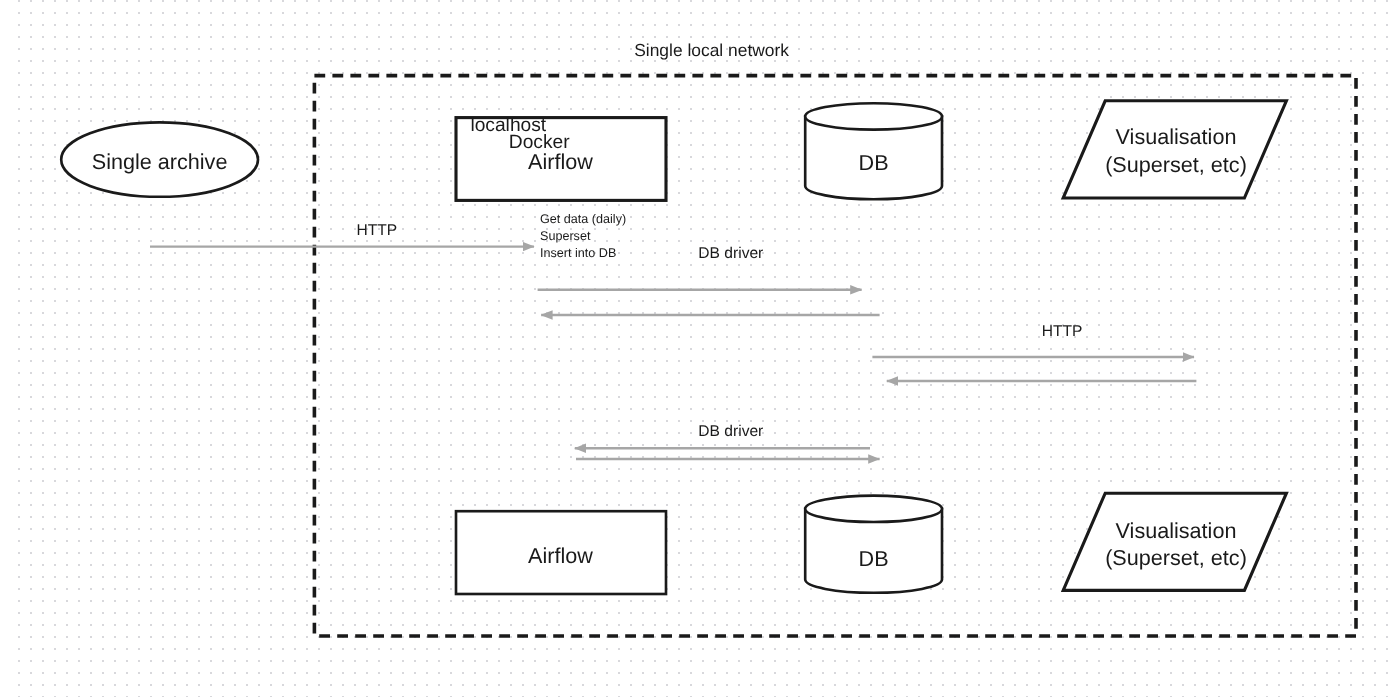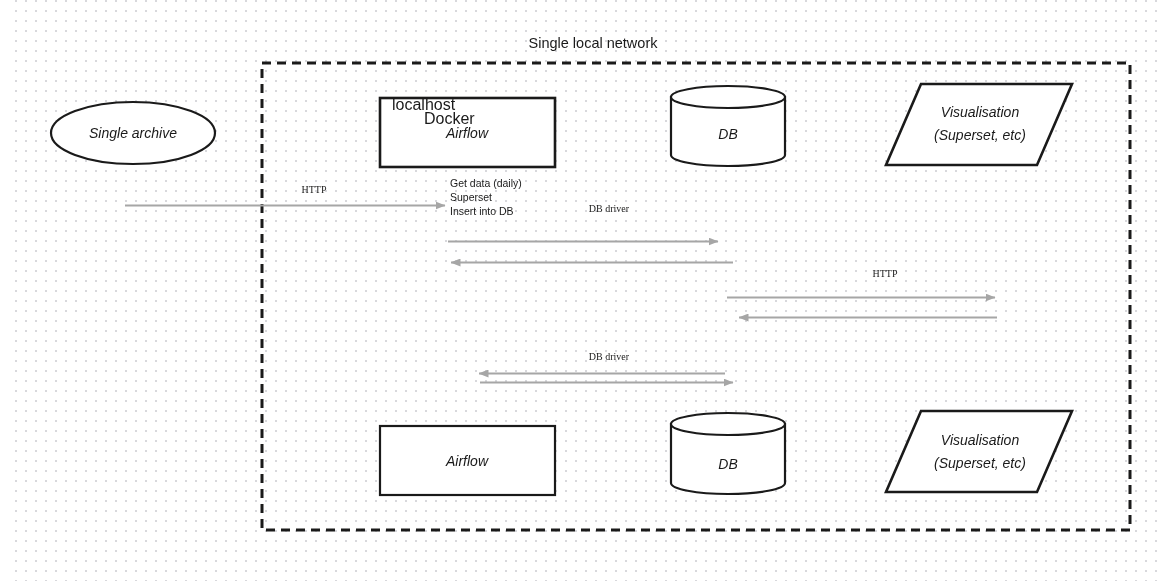--- a/index.html
+++ b/index.html
@@ -37,26 +37,24 @@
     line-height: 1.2;
   }
   .lbl-c {
     text-align: center;
     transform: translateX(-50%);
   }
   .t-title {
     font-size: 14.5px;
   }
   .t-shape {
-    font-size: 14px;
-    font-style: italic;
+    font-size: 18px;
   }
   .t-edge {
-    font-size: 10px;
-    font-family: Liberation Serif, serif;
+    font-size: 13px;
   }
   .t-small {
     font-size: 10.5px;
     line-height: 14px;
     text-align: right;
   }
   .t-tiny {
     font-size: 16px;
     line-height: 14px;
   }

